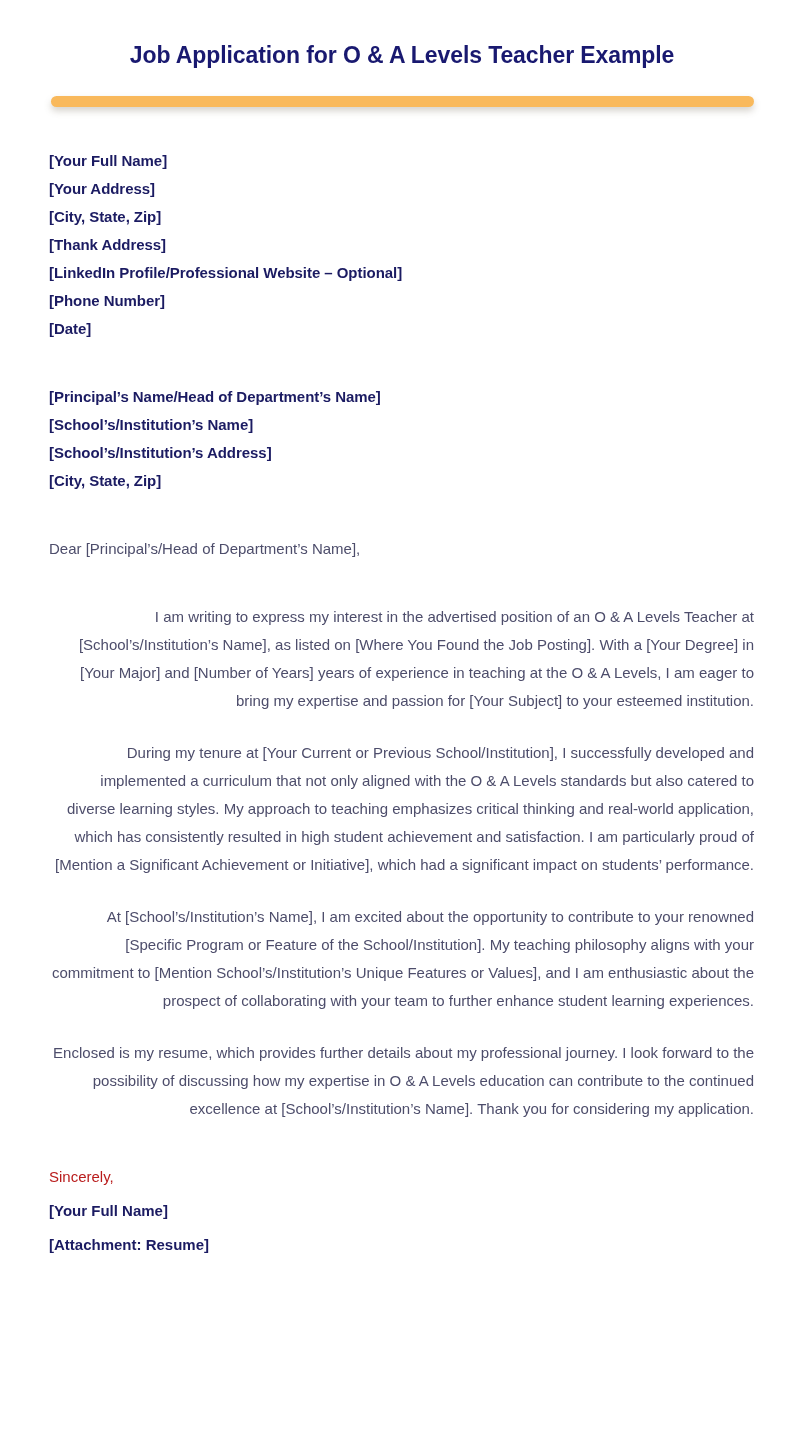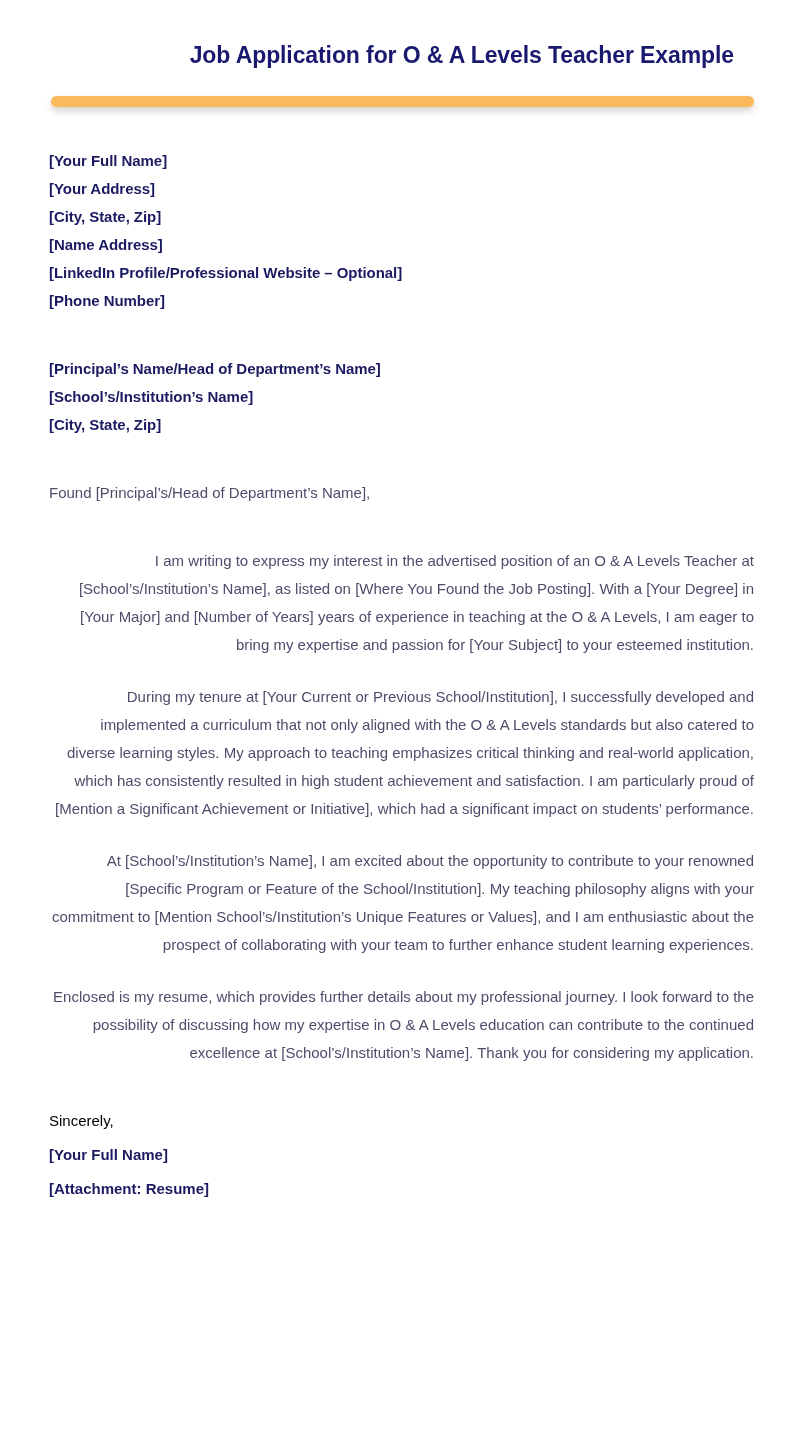--- a/index.html
+++ b/index.html
@@ -16,21 +16,21 @@
   .page {
     width: 804px;
     box-sizing: border-box;
     padding: 0;
     background: #ffffff;
     position: relative;
   }
   .doc-title {
     margin: 0;
     padding: 40px 70px 0 70px;
-    text-align: right;
+    text-align: center;
     font-size: 23px;
     font-weight: bold;
     color: #191970;
     line-height: 30px;
     letter-spacing: -0.1px;
   }
   .divider-wrap {
     padding: 26px 0 0 0;
     display: flex;
     justify-content: center;
@@ -84,21 +84,21 @@
     margin-top: 24px;
   }
   .gap-salutation-body {
     height: 40px;
   }
   .gap-body-closing {
     height: 40px;
   }
   .closing-line {
     font-size: 15px;
-    color: #000000;
+    color: #b91c1c;
     line-height: 28px;
     margin: 0;
   }
   .closing-bold {
     font-size: 15px;
     font-weight: bold;
     color: #1b1b62;
     line-height: 28px;
     margin: 0;
     padding-top: 6px;
@@ -114,36 +114,38 @@
   <div class="divider-wrap">
     <div class="divider-bar"></div>
   </div>
 
   <div class="content">
 
     <div class="block sender-block">
       <div class="addr-line">[Your Full Name]</div>
       <div class="addr-line">[Your Address]</div>
       <div class="addr-line">[City, State, Zip]</div>
-      <div class="addr-line">[Name Address]</div>
+      <div class="addr-line">[Thank Address]</div>
       <div class="addr-line">[LinkedIn Profile/Professional Website – Optional]</div>
       <div class="addr-line">[Phone Number]</div>
+      <div class="addr-line">[Date]</div>
     </div>
 
     <div class="gap-sender-recipient"></div>
 
     <div class="block recipient-block">
       <div class="addr-line">[Principal’s Name/Head of Department’s Name]</div>
       <div class="addr-line">[School’s/Institution’s Name]</div>
+      <div class="addr-line">[School’s/Institution’s Address]</div>
       <div class="addr-line">[City, State, Zip]</div>
     </div>
 
     <div class="gap-recipient-salutation"></div>
 
-    <p class="salutation">Found [Principal’s/Head of Department’s Name],</p>
+    <p class="salutation">Dear [Principal’s/Head of Department’s Name],</p>
 
     <div class="gap-salutation-body"></div>
 
     <p class="para">I am writing to express my interest in the advertised position of an O &amp; A Levels Teacher at [School’s/Institution’s Name], as listed on [Where You Found the Job Posting]. With a [Your Degree] in [Your Major] and [Number of Years] years of experience in teaching at the O &amp; A Levels, I am eager to bring my expertise and passion for [Your Subject] to your esteemed institution.</p>
     <p class="para">During my tenure at [Your Current or Previous School/Institution], I successfully developed and implemented a curriculum that not only aligned with the O &amp; A Levels standards but also catered to diverse learning styles. My approach to teaching emphasizes critical thinking and real-world application, which has consistently resulted in high student achievement and satisfaction. I am particularly proud of [Mention a Significant Achievement or Initiative], which had a significant impact on students’ performance.</p>
     <p class="para">At [School’s/Institution’s Name], I am excited about the opportunity to contribute to your renowned [Specific Program or Feature of the School/Institution]. My teaching philosophy aligns with your commitment to [Mention School’s/Institution’s Unique Features or Values], and I am enthusiastic about the prospect of collaborating with your team to further enhance student learning experiences.</p>
     <p class="para">Enclosed is my resume, which provides further details about my professional journey. I look forward to the possibility of discussing how my expertise in O &amp; A Levels education can contribute to the continued excellence at [School’s/Institution’s Name]. Thank you for considering my application.</p>
 
     <div class="gap-body-closing"></div>
 

